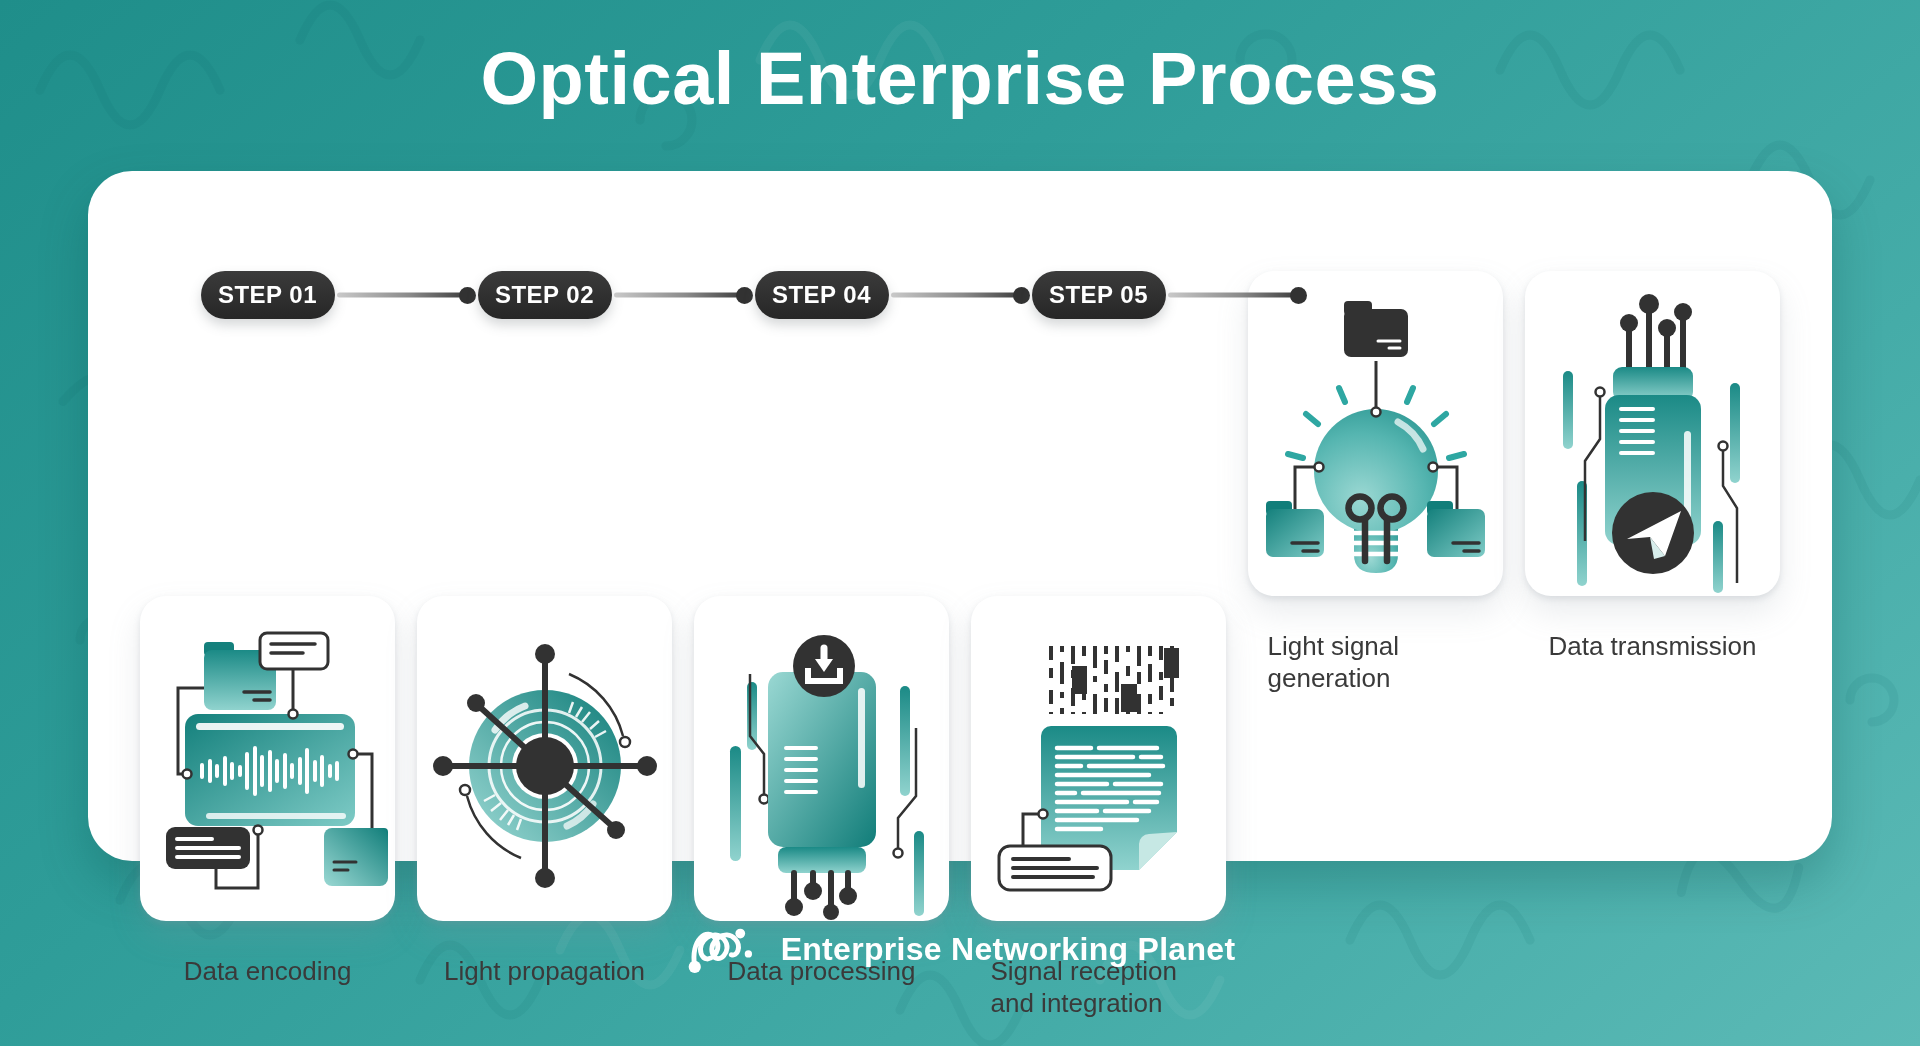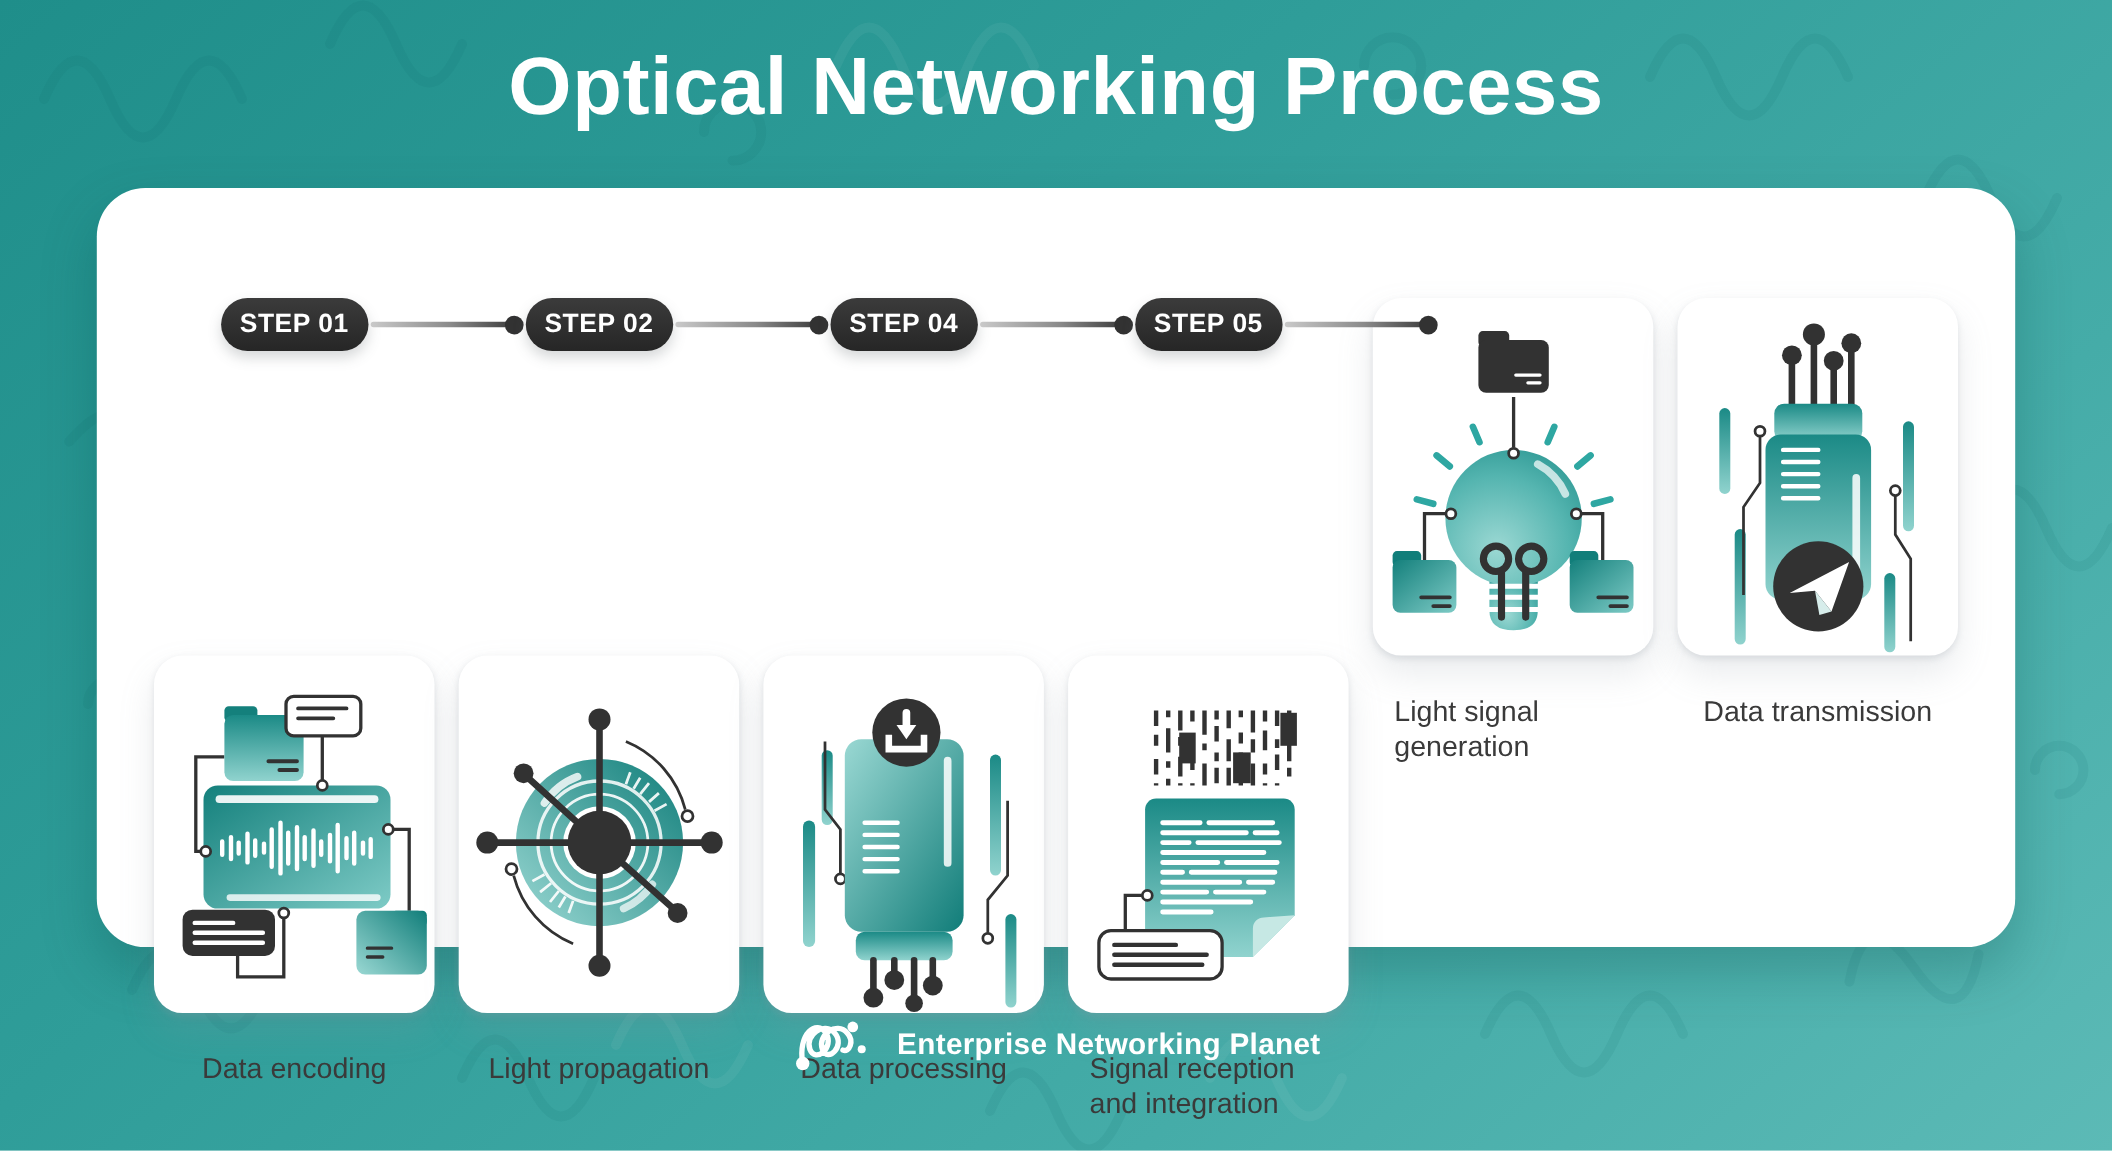--- a/index.html
+++ b/index.html
@@ -48,21 +48,21 @@
   }
   .card svg{display:block;}
   .step-label{
     margin-top:34px;max-width:216px;text-align:left;
     color:#3a3a3a;font-size:26px;line-height:1.24;font-weight:400;
   }
   .footer{
     position:absolute;left:0;top:918px;width:100%;z-index:2;
     display:flex;align-items:center;justify-content:center;gap:18px;
   }
-  .brand-text{color:#ffffff;font-size:27px;font-weight:bold;letter-spacing:0.3px;}
+  .brand-text{color:#ffffff;font-size:32px;font-weight:bold;letter-spacing:0.3px;}
 </style>
 </head>
 <body>
 
 <svg width="0" height="0" style="position:absolute" aria-hidden="true">
   <defs>
     <linearGradient id="gTeal" x1="0" y1="0" x2="1" y2="1">
       <stop offset="0" stop-color="#14807c"></stop>
         <stop offset="1" stop-color="#7ecbc6"></stop>
     </linearGradient>
@@ -104,21 +104,21 @@
     <path d="M80,640 a22,22 0 1 1 22,22"></path>
     <path d="M1850,700 a22,22 0 1 1 22,22"></path>
   </g>
   <g fill="none" stroke="#ffffff" stroke-opacity="0.05" stroke-width="9" stroke-linecap="round">
     <path d="M760,60 Q790,-10 820,60 T880,60 T940,60"></path>
     <path d="M560,950 Q590,880 620,950 T680,950"></path>
     <path d="M1100,980 Q1130,910 1160,980 T1220,980"></path>
   </g>
 </svg>
 
-<h1 class="title">Optical Networking Process</h1>
+<h1 class="title">Optical Enterprise Process</h1>
 
 <div class="panel">
   <div class="grid">
 
     <div class="badge-cell">
       <div class="badge">STEP 01</div>
       <div class="connector"></div>
     </div>
     <div class="badge-cell">
       <div class="badge">STEP 02</div>

